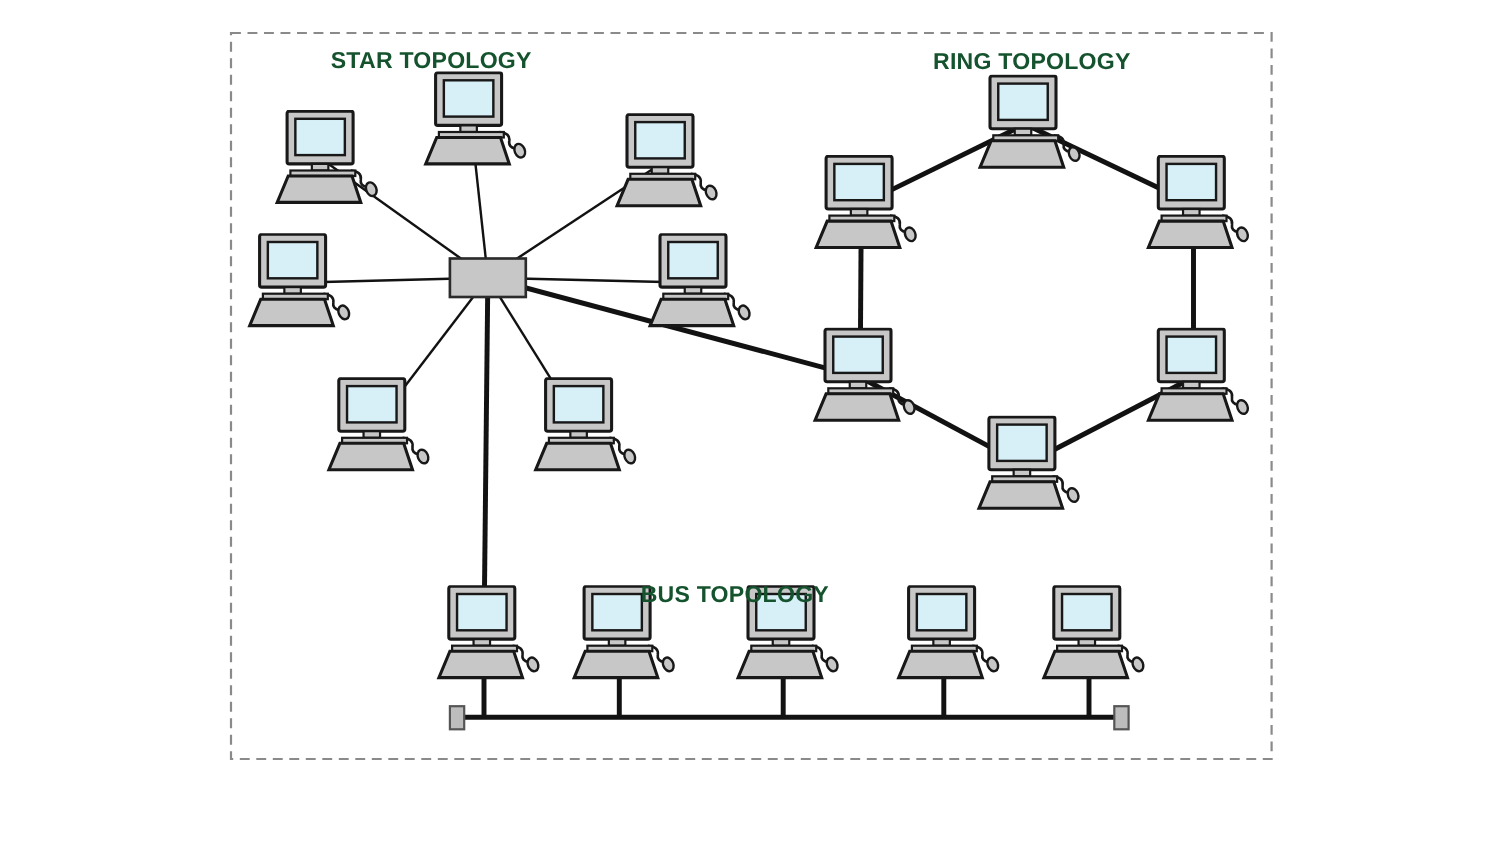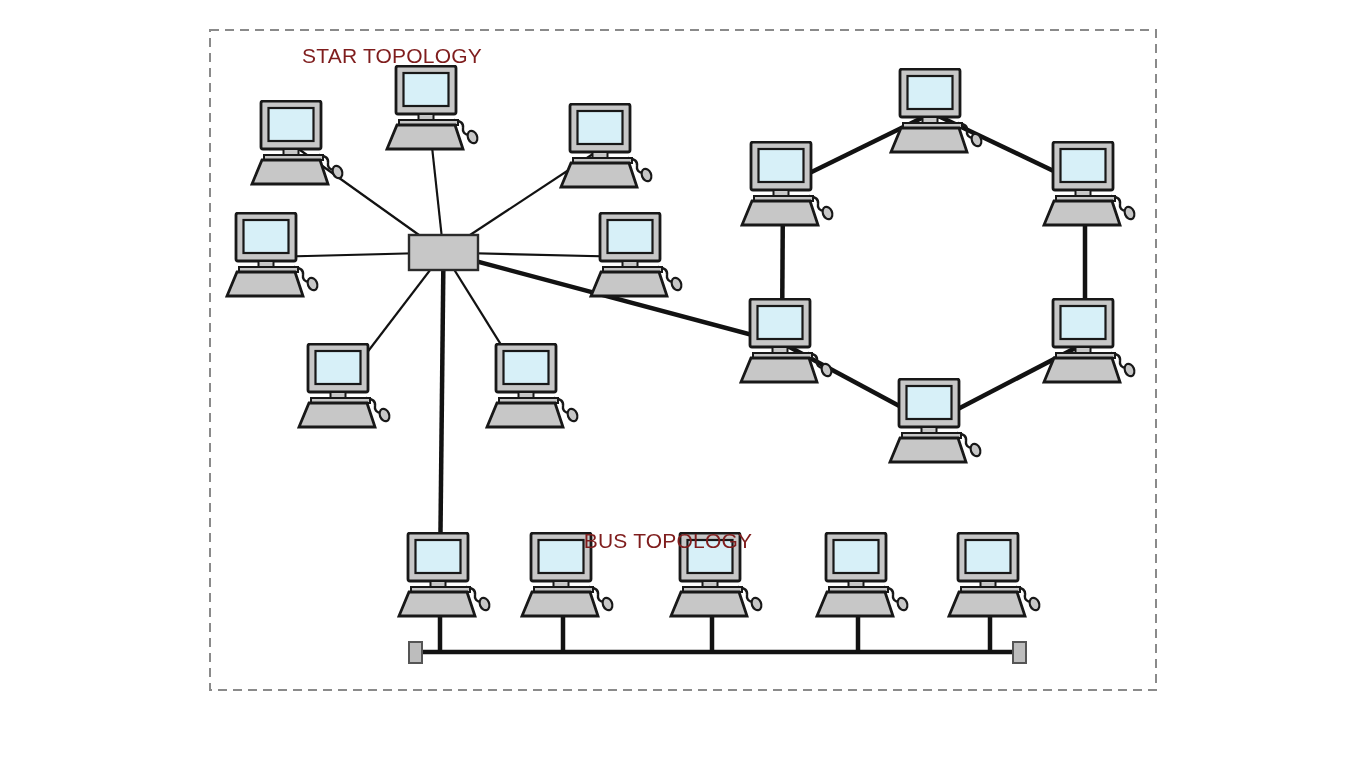--- a/index.html
+++ b/index.html
@@ -16,23 +16,23 @@
     overflow: hidden;
   }
   svg.diagram {
     position: absolute;
     left: 0;
     top: 0;
   }
   .topo-label {
     position: absolute;
     transform: translate(-50%, -50%);
-    font-weight: 400;
+    font-weight: 700;
     font-size: 21px;
-    color: #7f1d1d;
+    color: #14532d;
     white-space: nowrap;
     letter-spacing: 0.2px;
   }
 </style>
 </head>
 <body>
 
 <div class="stage">
 
   <svg id="net-svg" class="diagram" width="1366" height="768" viewBox="0 0 1366 768">
@@ -103,15 +103,16 @@
         <use x="664" y="532" width="100" height="90" href="#pc" xlink:href="#pc"></use>
         <use x="810" y="532" width="100" height="90" href="#pc" xlink:href="#pc"></use>
         <use x="942" y="532" width="100" height="90" href="#pc" xlink:href="#pc"></use>
       </g>
     <g id="layer-hub">
         <rect x="409" y="235" width="69" height="35" fill="#c7c7c7" stroke="#2b2b2b" stroke-width="2.4"></rect>
       </g>
   </svg>
 
   <div class="topo-label" style="left: 392px; top: 56px;">STAR TOPOLOGY</div>
+  <div class="topo-label" style="left: 938px; top: 57px;">RING TOPOLOGY</div>
   <div class="topo-label" style="left: 668px; top: 541px;">BUS TOPOLOGY</div>
 
 </div>
 
 </body></html>

